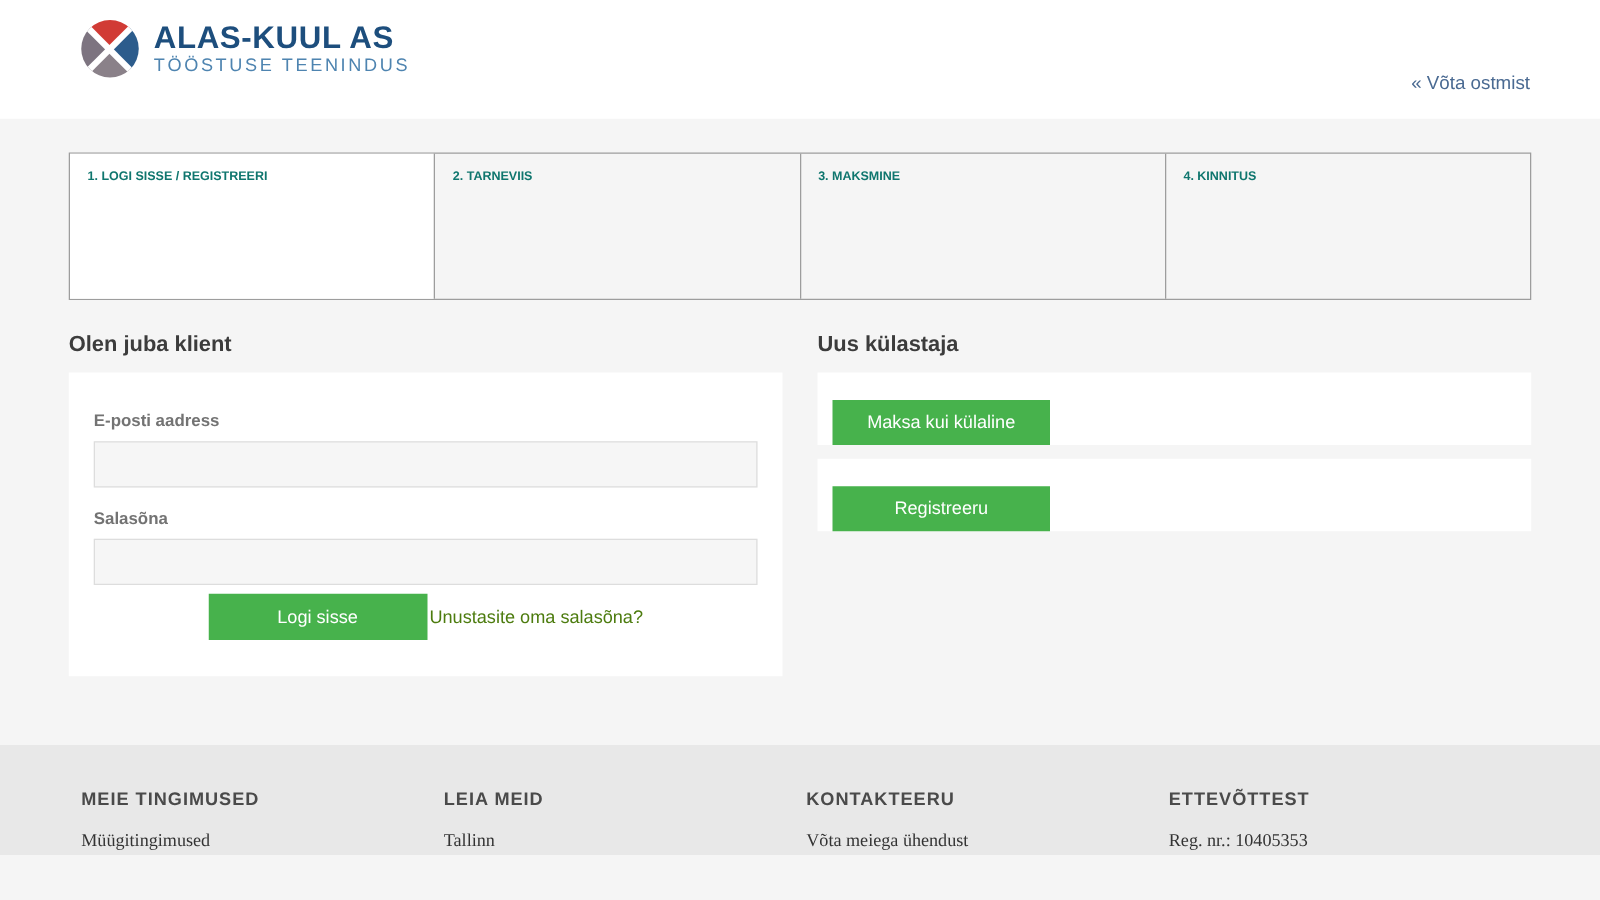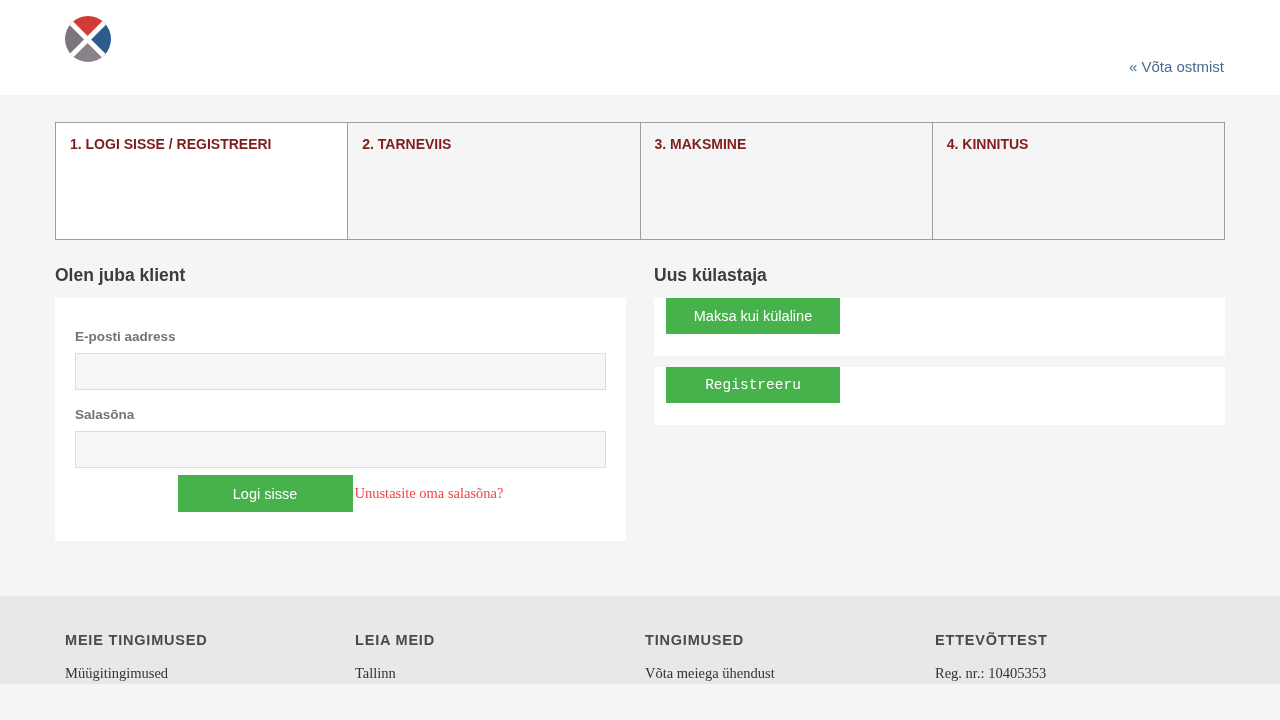--- a/index.html
+++ b/index.html
@@ -47,21 +47,21 @@
   }
 
   
   .steps {
     margin:27px 55px 25px 55px;
     display:flex; height:118px;
     border:1px solid #9d9d9d;
   }
   .step {
     flex:1 1 0; padding:13px 14px;
-    font-size:14px; font-weight:bold; color:#7f1d1d;
+    font-size:10px; font-weight:bold; color:#0f766e;
     border-left:1px solid #9d9d9d;
   }
   .step:first-child { border-left:none; }
   .step.active { background:#ffffff; }
 
   
   .columns { margin:0 55px; display:flex; gap:28px; }
   .col { flex:1 1 0; min-width:0; }
   .section-heading {
     font-size:17.5px; font-weight:bold; color:#3c3c3c; margin:0 0 12px 0;
@@ -79,28 +79,28 @@
     font-family:inherit; color:#333;
   }
   .field + .field { margin-top:17px; }
   .login-actions { margin-top:7px; display:flex; align-items:center;justify-content:center; }
   .btn-green {
     background:#47b24c; color:#ffffff; border:none; cursor:pointer;
     font-family:inherit; font-size:14.5px;
     width:175px; height:37px;
   }
   .forgot-link {
-    margin-left:2px; font-size:14.5px; color:#ef4444;
-    text-decoration:none; cursor:pointer;font-family:Liberation Serif, serif;
+    margin-left:2px; font-size:14.5px; color:#4d7c0f;
+    text-decoration:none; cursor:pointer;
   }
 
   .btn-panel {
-    height:58px; display:flex; align-items:flex-start; padding:0 12px;
+    height:58px; display:flex; align-items:flex-end; padding:0 12px;
   }
-  .btn-panel + .btn-panel { margin-top:11px;font-family:Liberation Mono, monospace; }
+  .btn-panel + .btn-panel { margin-top:11px; }
   .btn-panel .btn-green { width:174px; height:36px; }
 
   
   .footer {
     position:absolute; left:0; right:0; top:596px; height:88px;
     background:#e8e8e8;
     padding:36px 55px 0 65px;
   }
   .footer-grid {
     display:grid; grid-template-columns:repeat(4, 1fr);
@@ -113,20 +113,24 @@
     text-decoration:none; cursor:pointer;font-family:Liberation Serif, serif;
   }
   .footer-item.static { cursor:default; }
 </style>
 </head>
 <body>
 
 <div class="header">
   <a class="logo">
     <span class="logo-mark"></span>
+    <span class="logo-text">
+      <span class="logo-title">ALAS-KUUL AS</span>
+      <span class="logo-subtitle">TÖÖSTUSE TEENINDUS</span>
+    </span>
   </a>
   <a class="continue-link">« Võta ostmist</a>
 </div>
 
 <div class="steps">
   <div class="step active">
     <span>1. LOGI SISSE / REGISTREERI</span>
   </div>
   <div class="step">
     <span>2. TARNEVIIS</span>
@@ -175,21 +179,21 @@
   <div class="footer-grid">
     <div class="footer-col">
       <div class="footer-heading">MEIE TINGIMUSED</div>
       <a class="footer-item">Müügitingimused</a>
     </div>
     <div class="footer-col">
       <div class="footer-heading">LEIA MEID</div>
       <a class="footer-item">Tallinn</a>
     </div>
     <div class="footer-col">
-      <div class="footer-heading">TINGIMUSED</div>
+      <div class="footer-heading">KONTAKTEERU</div>
       <a class="footer-item">Võta meiega ühendust</a>
     </div>
     <div class="footer-col">
       <div class="footer-heading">ETTEVÕTTEST</div>
       <span class="footer-item static">Reg. nr.: 10405353</span>
     </div>
   </div>
 </div>
 
 </body></html>

